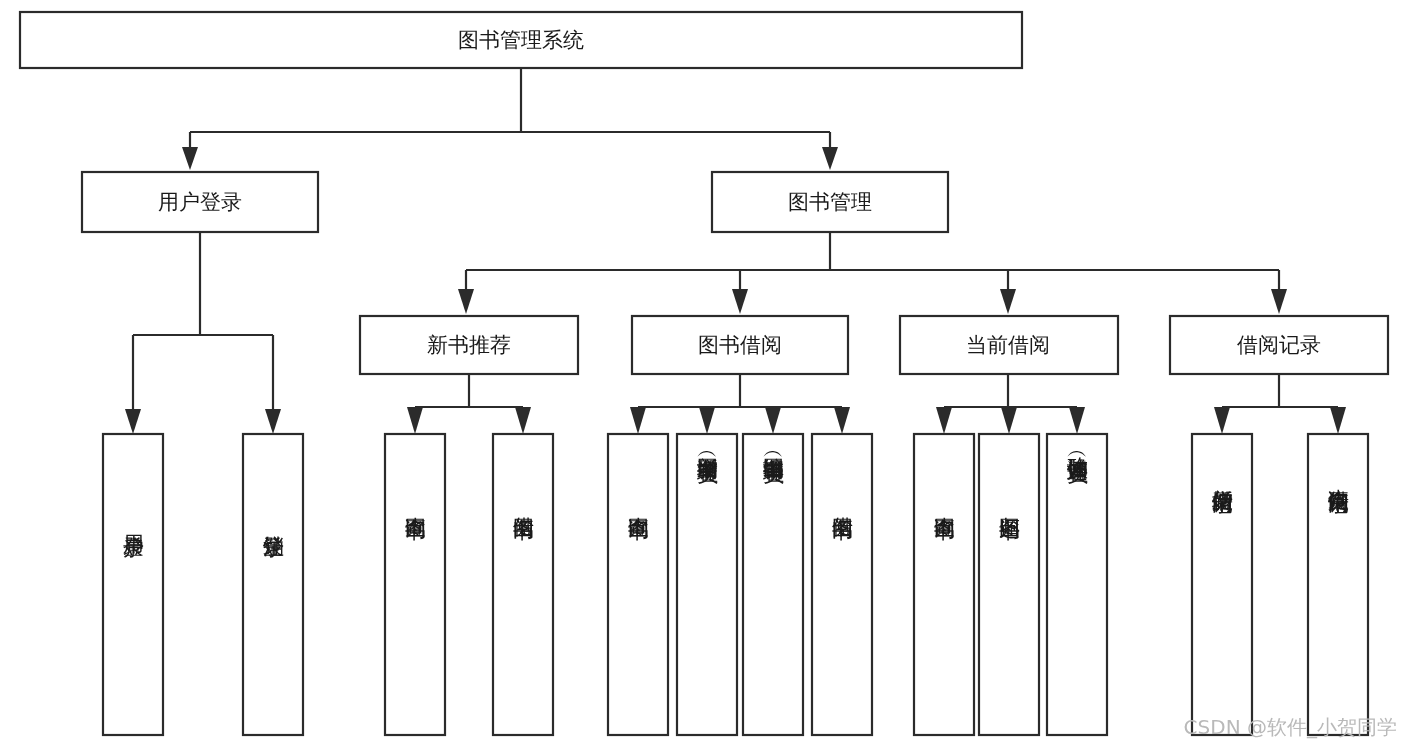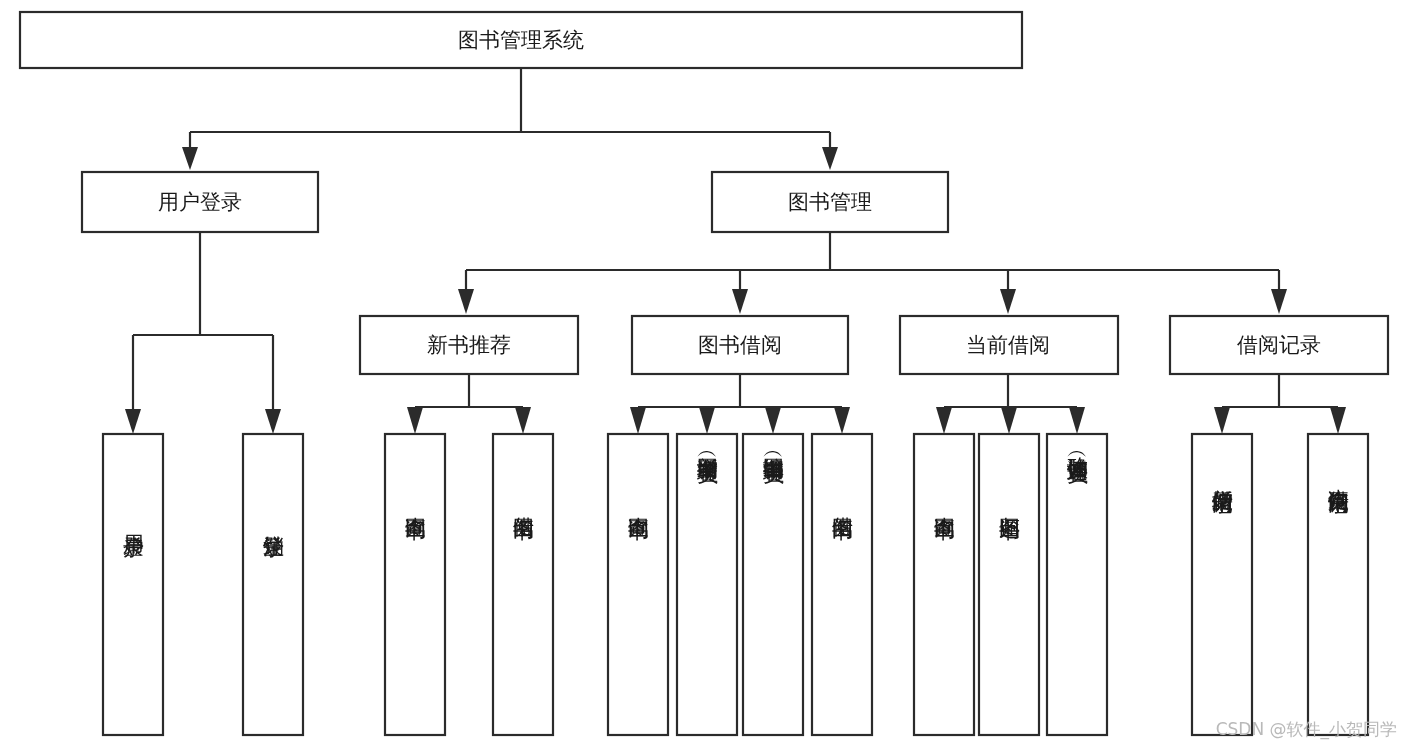--- a/index.html
+++ b/index.html
@@ -63,21 +63,21 @@
     writing-mode: vertical-rl;
     text-orientation: upright;
     white-space: nowrap;
     letter-spacing: 1px;
   }
   .watermark {
     position: absolute;
     right: 8px;
     bottom: 6px;
     font-family: "DejaVu Sans", "Liberation Sans", sans-serif;
-    font-size: 17px;
+    font-size: 20px;
     color: #b9b9b9;
     white-space: nowrap;
     pointer-events: none;
   }
 </style>
 </head>
 <body>
 
 <div id="diagram-root">
 

